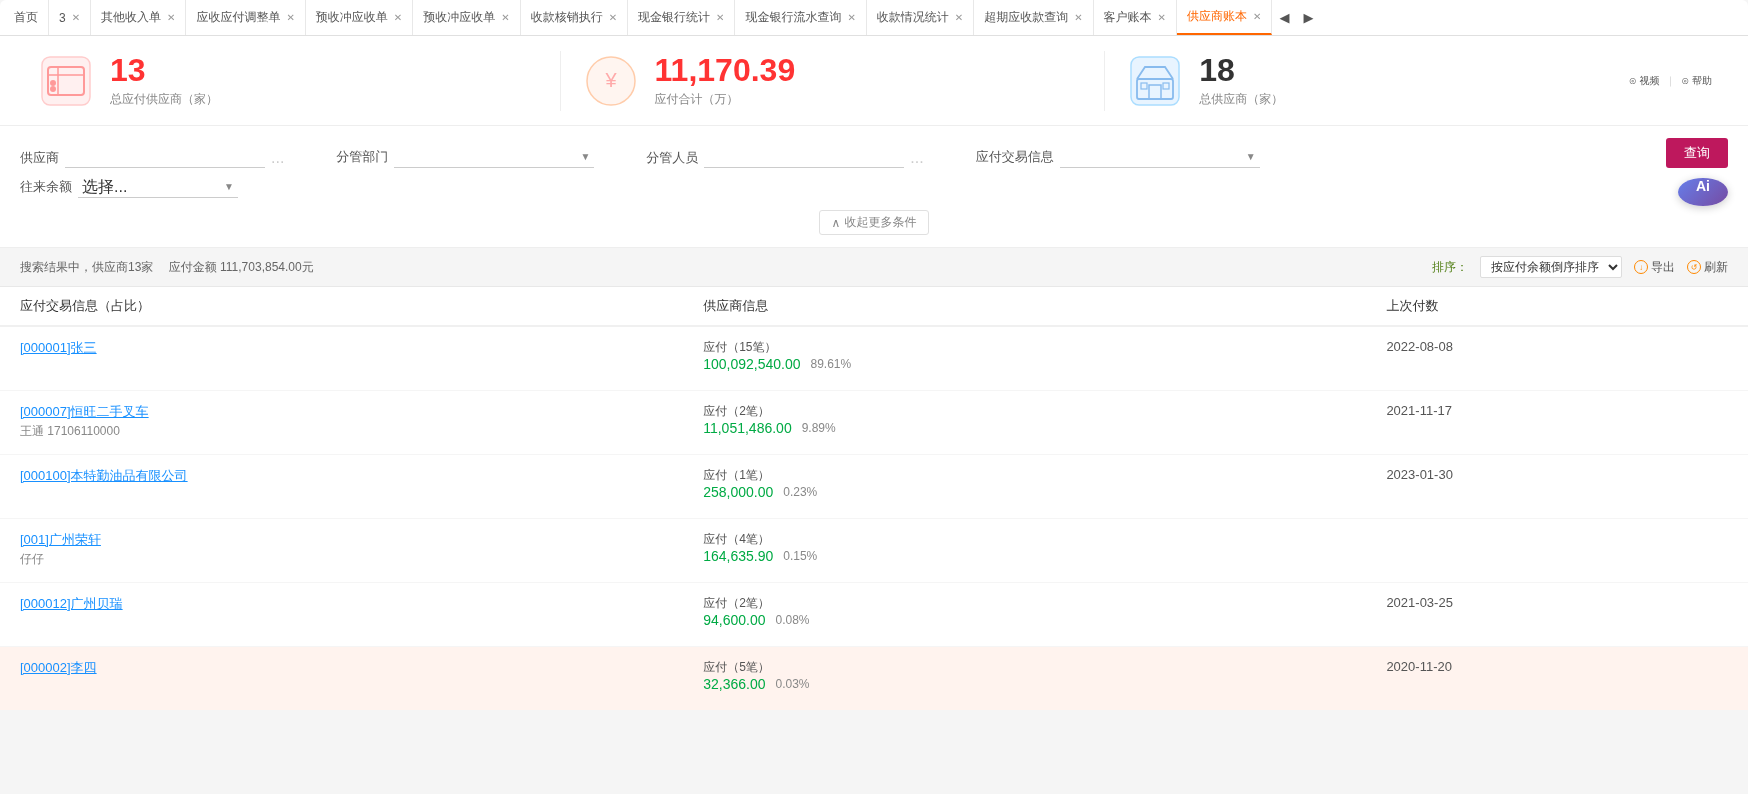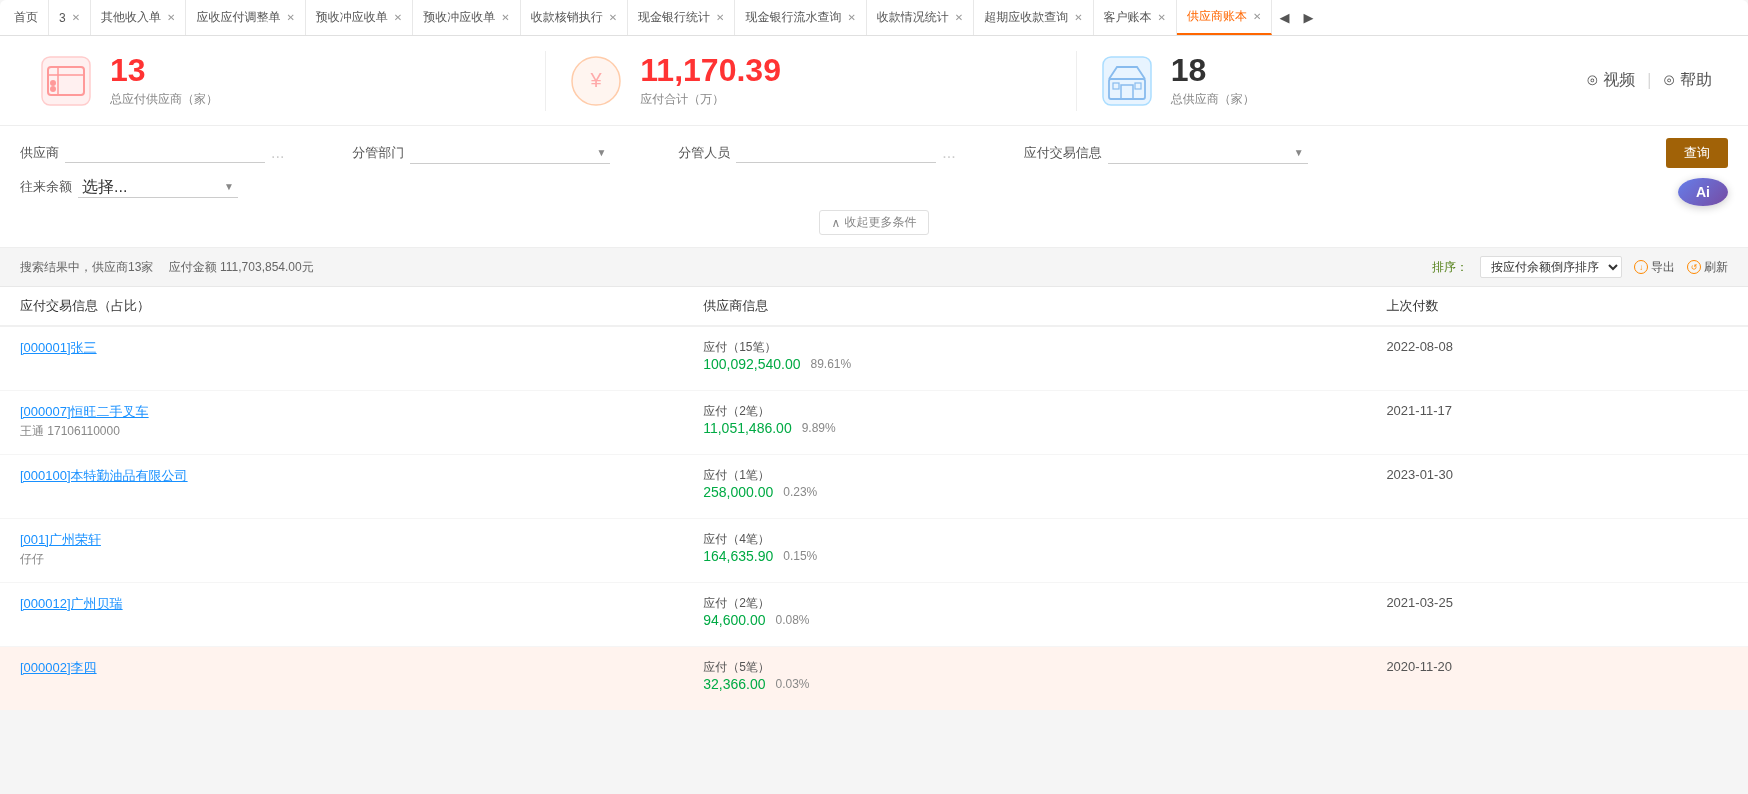--- a/index.html
+++ b/index.html
@@ -28,30 +28,30 @@
       background: #fff; display: flex; align-items: center;
       padding: 12px 36px; border-bottom: 1px solid #eee;
       min-height: 90px;
     }
     .summary-card { display: flex; align-items: center; flex: 1; padding-right: 20px; }
     .summary-icon { width: 60px; height: 60px; margin-right: 14px; display: flex; align-items: center; justify-content: center; }
     .summary-icon svg { width: 56px; height: 56px; }
     .summary-text .big-num { font-size: 32px; font-weight: bold; color: #ff3333; line-height: 1.1; }
     .summary-text .sub-label { font-size: 12px; color: #888; margin-top: 2px; }
     .summary-divider { width: 1px; background: #eee; height: 60px; margin: 0 20px; }
-    .help-links { margin-left: auto; display: flex; font-size: 16px; color: #666; white-space: nowrap; }
+    .help-links { margin-left: auto; display: flex; font-size: 10px; color: #666; white-space: nowrap; }
     .help-links span { cursor: pointer; color: #555; }
     .help-links .sep { margin: 0 6px; color: #ccc; }
 
     
     .filter-area {
       background: #fff; padding: 12px 20px 8px;
       border-bottom: 1px solid #eee;
     }
-    .filter-row { display: flex; align-items: center; gap: 28px; margin-bottom: 8px; flex-wrap: wrap; }
+    .filter-row { display: flex; align-items: flex-end; gap: 12px; margin-bottom: 8px; flex-wrap: wrap; }
     .filter-item { display: flex; align-items: center; gap: 6px; }
     .filter-label { font-size: 13px; color: #555; white-space: nowrap; }
     .filter-input {
       border: none; border-bottom: 1px solid #ccc;
       outline: none; font-size: 13px; color: #333;
       width: 180px; padding: 2px 4px;
       background: transparent;
     }
     .filter-input-dots { color: #ccc; font-size: 16px; }
     .filter-select-wrapper {
@@ -59,21 +59,21 @@
       border-bottom: 1px solid #ccc; width: 180px;
       padding: 2px 4px;
     }
     .filter-select-wrapper select {
       border: none; outline: none; background: transparent;
       font-size: 16px; color: #333; flex: 1; cursor: pointer;
       appearance: none; -webkit-appearance: none;
     }
     .chevron-down { color: #888; font-size: 10px; margin-left: 4px; }
     .btn-query {
-      background: #a16207; color: #fff; border: none;
+      background: #be185d; color: #fff; border: none;
       padding: 6px 18px; border-radius: 3px; cursor: pointer;
       font-size: 13px; margin-left: auto;
     }
     .collapse-row { display: flex; justify-content: center; padding: 4px 0; }
     .collapse-btn {
       display: flex; align-items: center; gap: 4px;
       color: #888; font-size: 12px; cursor: pointer;
       border: 1px solid #e0e0e0; border-radius: 3px;
       padding: 3px 12px; background: #fff;
     }
@@ -124,21 +124,21 @@
     
     ::-webkit-scrollbar { width: 6px; }
     ::-webkit-scrollbar-thumb { background: #ccc; border-radius: 3px; }
 
     .page-wrapper { width: 1748px; min-height: 794px; overflow: hidden; border-radius: 6px; }
 
     .ai-badge {
       position: fixed; right: 20px; top: 178px;
       background: linear-gradient(135deg, #667eea, #764ba2);
       color: white; border-radius: 50%; width: 50px; height: 28px;
-      display: flex; align-items: center; justify-content: center;
+      display: flex; align-items: flex-start; justify-content: center;
       font-size: 14px; font-weight: bold; cursor: pointer;
       box-shadow: 0 2px 8px rgba(0,0,0,0.2);
     }
   </style>
 </head>
 <body>
 
 <div class="page-wrapper">
 
   <div class="top-nav">

